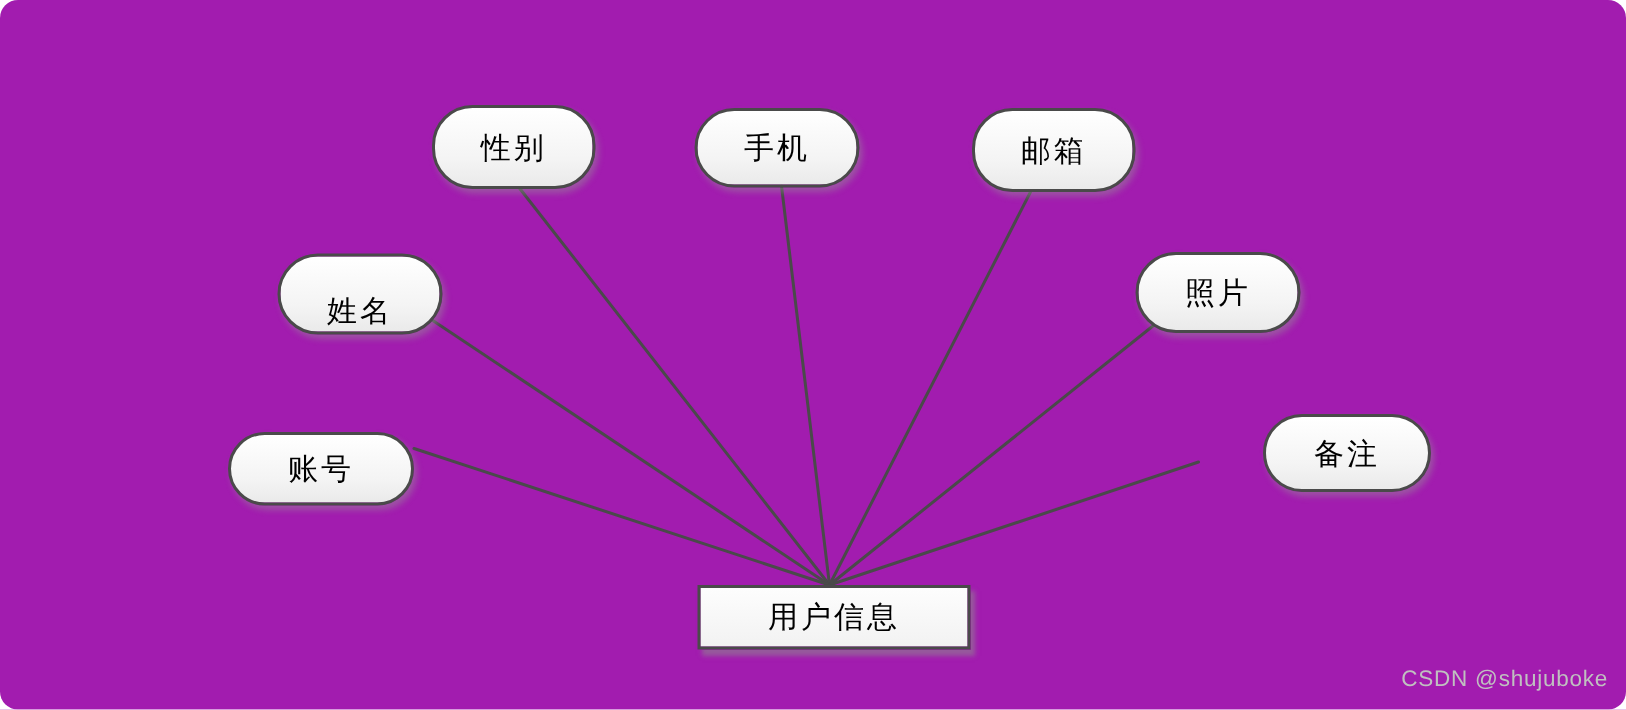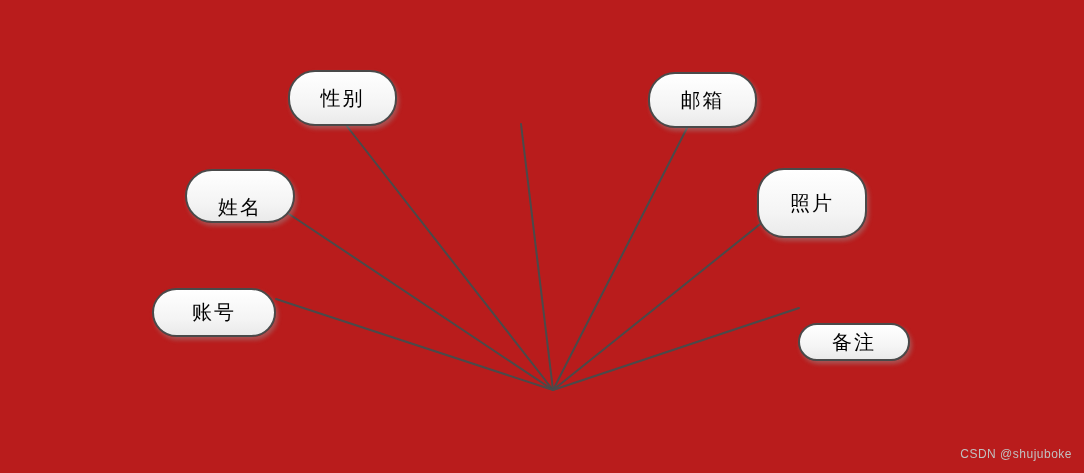--- a/index.html
+++ b/index.html
@@ -5,22 +5,23 @@
   html, body {
     margin: 0;
     padding: 0;
     background: #ffffff;
     font-family: "Liberation Serif", "DejaVu Serif", serif;
   }
   .canvas {
     position: relative;
     width: 1084px;
     height: 473px;
-    background: #b91c1c;
+    background: #a21caf;
     overflow: hidden;
+    border-radius: 12px;
   }
   .edges-svg {
     position: absolute;
     left: 0;
     top: 0;
     width: 1084px;
     height: 473px;
     pointer-events: none;
   }
   .node {
@@ -45,21 +46,21 @@
     background: linear-gradient(to bottom, #fdfdfd 0%, #f2f2f2 100%);
   }
   .node-label {
     white-space: nowrap;
   }
   .watermark {
     position: absolute;
     right: 12px;
     bottom: 12px;
     font-family: "Liberation Sans", "DejaVu Sans", sans-serif;
-    font-size: 12px;
+    font-size: 15px;
     color: var(--watermark-color, #c0c0c0);
     letter-spacing: 0.5px;
   }
 </style>
 </head>
 <body>
 
 <div class="canvas">
 
   <svg class="edges-svg" viewBox="0 0 1084 473" xmlns="http://www.w3.org/2000/svg">
@@ -69,37 +70,43 @@
       <line x1="286" y1="212" x2="553" y2="390" stroke="#4a4a4a" stroke-width="2" stroke-linecap="round"></line>
       <line x1="774" y1="213" x2="553" y2="390" stroke="#4a4a4a" stroke-width="2" stroke-linecap="round"></line>
       <line x1="276" y1="299" x2="553" y2="390" stroke="#4a4a4a" stroke-width="2" stroke-linecap="round"></line>
       <line x1="799" y1="308" x2="553" y2="390" stroke="#4a4a4a" stroke-width="2" stroke-linecap="round"></line>
     </svg>
 
   <div class="node stadium" style="left: 288px; top: 70px; width: 109px; height: 56px;">
     <span class="node-label">性别</span>
   </div>
 
+  <div class="node stadium" style="left: 463px; top: 72px; width: 110px; height: 53px;">
+    <span class="node-label">手机</span>
+  </div>
 
   <div class="node stadium" style="left: 648px; top: 72px; width: 109px; height: 56px;">
     <span class="node-label">邮箱</span>
   </div>
 
   <div class="node stadium" style="left: 185px; top: 169px; width: 110px; height: 54px; align-items: flex-end;">
     <span class="node-label">姓名</span>
   </div>
 
-  <div class="node stadium" style="left: 757px; top: 168px; width: 110px; height: 70px;">
+  <div class="node stadium" style="left: 757px; top: 168px; width: 110px; height: 54px;">
     <span class="node-label">照片</span>
   </div>
 
   <div class="node stadium" style="left: 152px; top: 273px; width: 124px; height: 49px; margin-top: 15px;">
     <span class="node-label">账号</span>
   </div>
 
-  <div class="node stadium" style="left: 798px; top: 276px; width: 112px; height: 38px; margin-top: 47px;">
+  <div class="node stadium" style="left: 842px; top: 276px; width: 112px; height: 52px;">
     <span class="node-label">备注</span>
   </div>
 
+  <div class="node rect" style="left: 465px; top: 390px; width: 182px; height: 43px;">
+    <span class="node-label">用户信息</span>
+  </div>
 
   <div class="watermark">CSDN @shujuboke</div>
 
 </div>
 
 </body></html>

